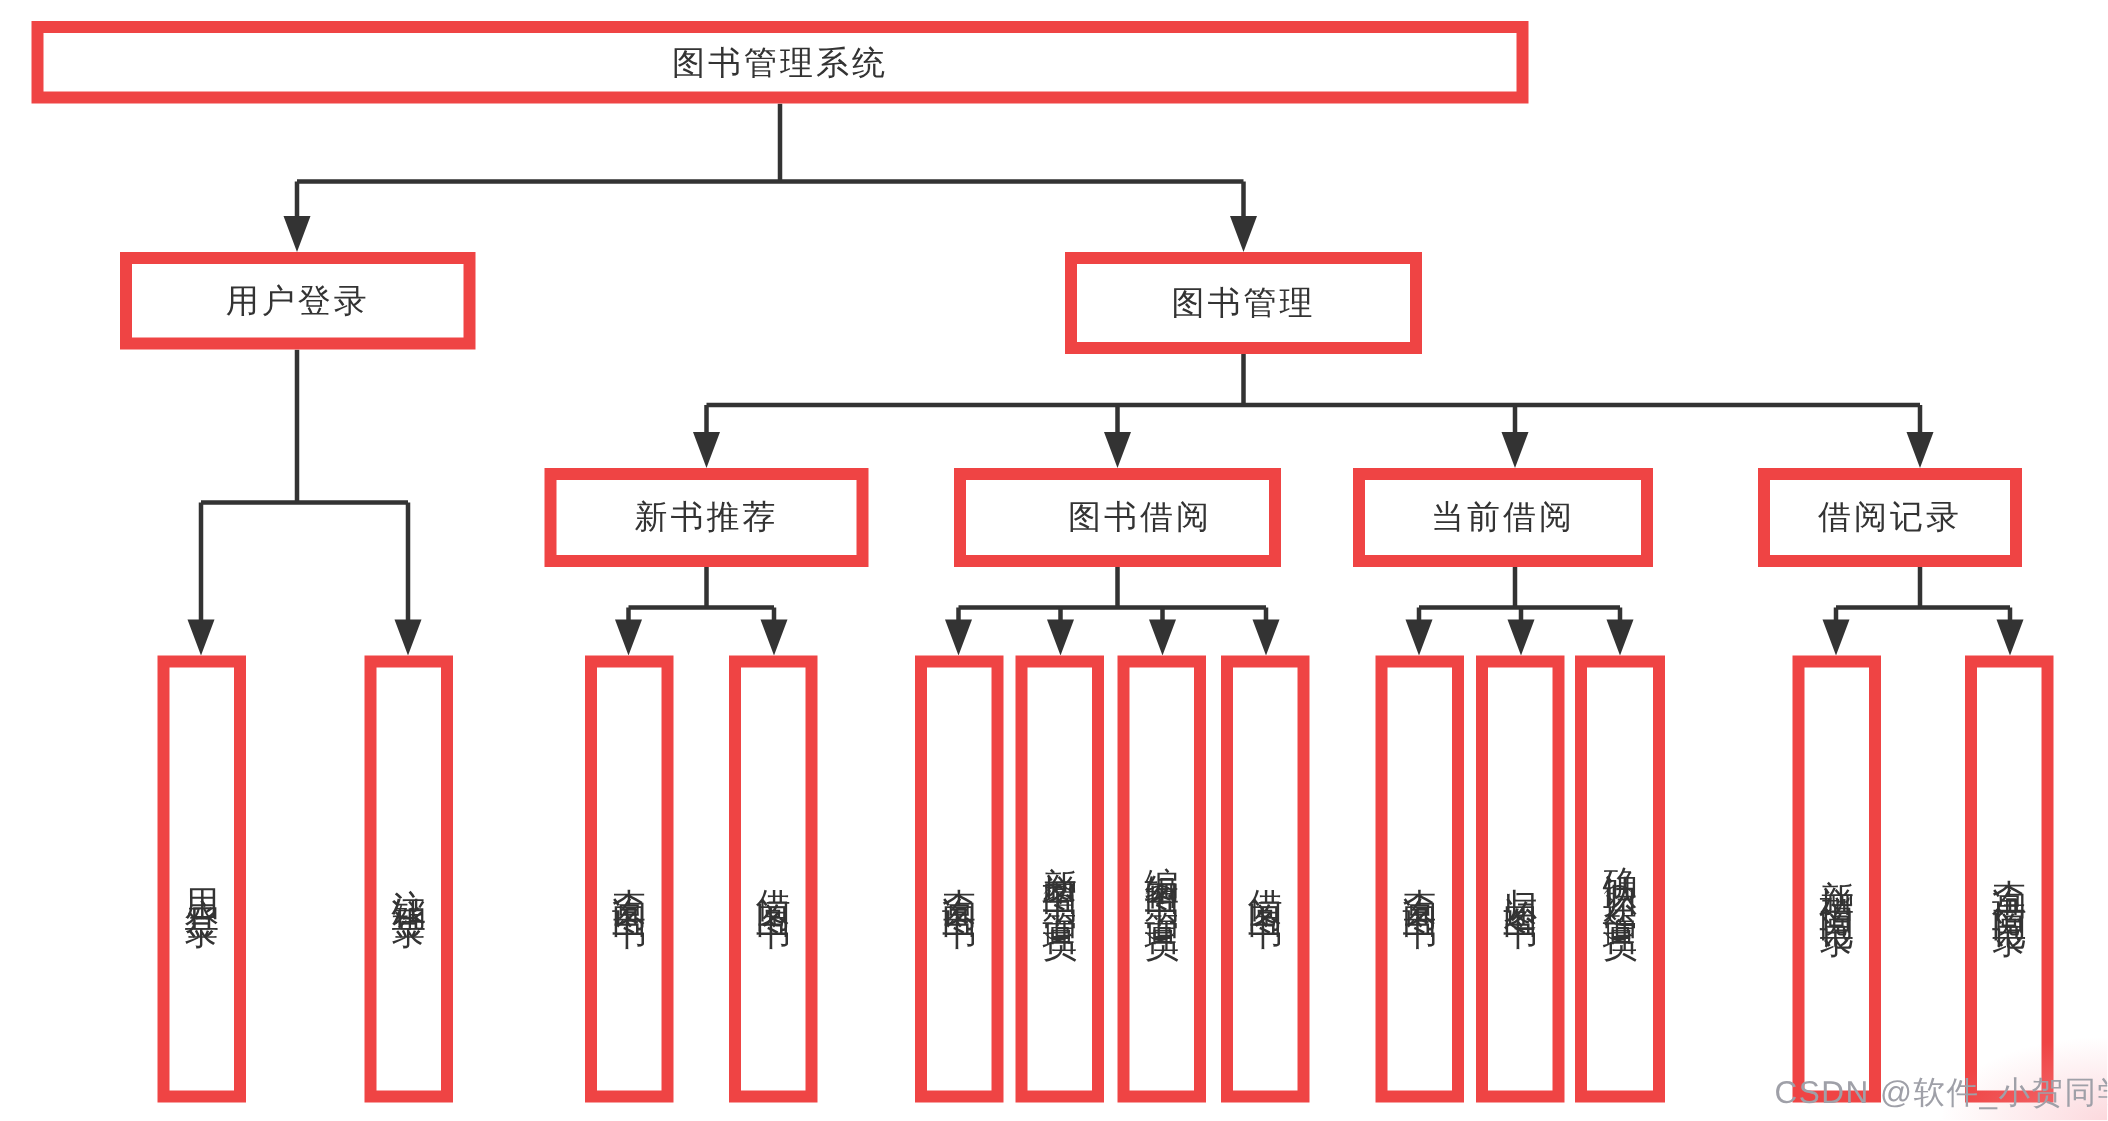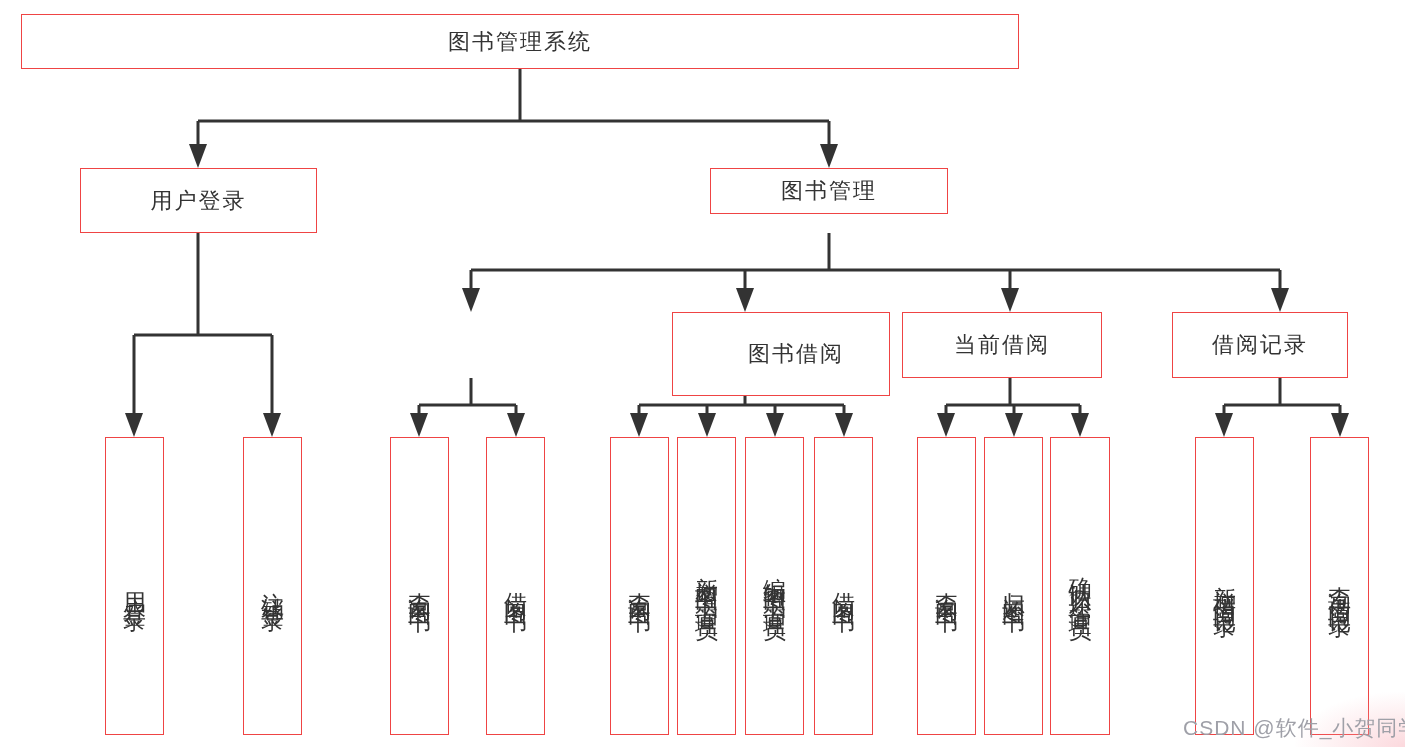--- a/index.html
+++ b/index.html
@@ -13,21 +13,21 @@
     overflow: hidden;
   }
   svg.connectors {
     position: absolute;
     left: 0; top: 0;
     width: 1405px; height: 747px;
   }
   .node {
     position: absolute;
     box-sizing: border-box;
-    border: 1px solid #ef4444;
+    border: 8px solid #ef4444;
     background: #ffffff;
     display: flex;
     align-items: center;
     justify-content: center;
     font-size: 22px;
     letter-spacing: 2px;
     text-align: center;
   }
   .leaf {
     writing-mode: vertical-rl;
@@ -94,23 +94,24 @@
       <polygon points="1005,413 1023,413 1014,437"></polygon>
       <polygon points="1071,413 1089,413 1080,437"></polygon>
       <polygon points="1215,413 1233,413 1224,437"></polygon>
       <polygon points="1331,413 1349,413 1340,437"></polygon>
     </g>
   </svg>
 
   <div class="node" style="left:21px; top:14px; width:998px; height:55px;">图书管理系统</div>
 
   <div class="node" style="left:80px; top:168px; width:237px; height:65px;">用户登录</div>
-  <div class="node" style="left:710px; top:168px; width:238px; height:46px;">图书管理</div>
+  <div class="node" style="left:710px; top:168px; width:238px; height:68px;">图书管理</div>
 
-  <div class="node" style="left:672px; top:312px; width:218px; height:84px;padding-left:30px;">图书借阅</div>
+  <div class="node" style="left:363px; top:312px; width:216px; height:66px;">新书推荐</div>
+  <div class="node" style="left:636px; top:312px; width:218px; height:66px;padding-left:30px;">图书借阅</div>
   <div class="node" style="left:902px; top:312px; width:200px; height:66px;">当前借阅</div>
   <div class="node" style="left:1172px; top:312px; width:176px; height:66px;">借阅记录</div>
 
   <div class="node leaf" style="left:105px; top:437px; width:59px; height:298px;">用户登录</div>
   <div class="node leaf" style="left:243px; top:437px; width:59px; height:298px;">注销登录</div>
 
   <div class="node leaf" style="left:390px; top:437px; width:59px; height:298px;">查询图书</div>
   <div class="node leaf" style="left:486px; top:437px; width:59px; height:298px;">借阅图书</div>
 
   <div class="node leaf" style="left:610px; top:437px; width:59px; height:298px;">查询图书</div>

